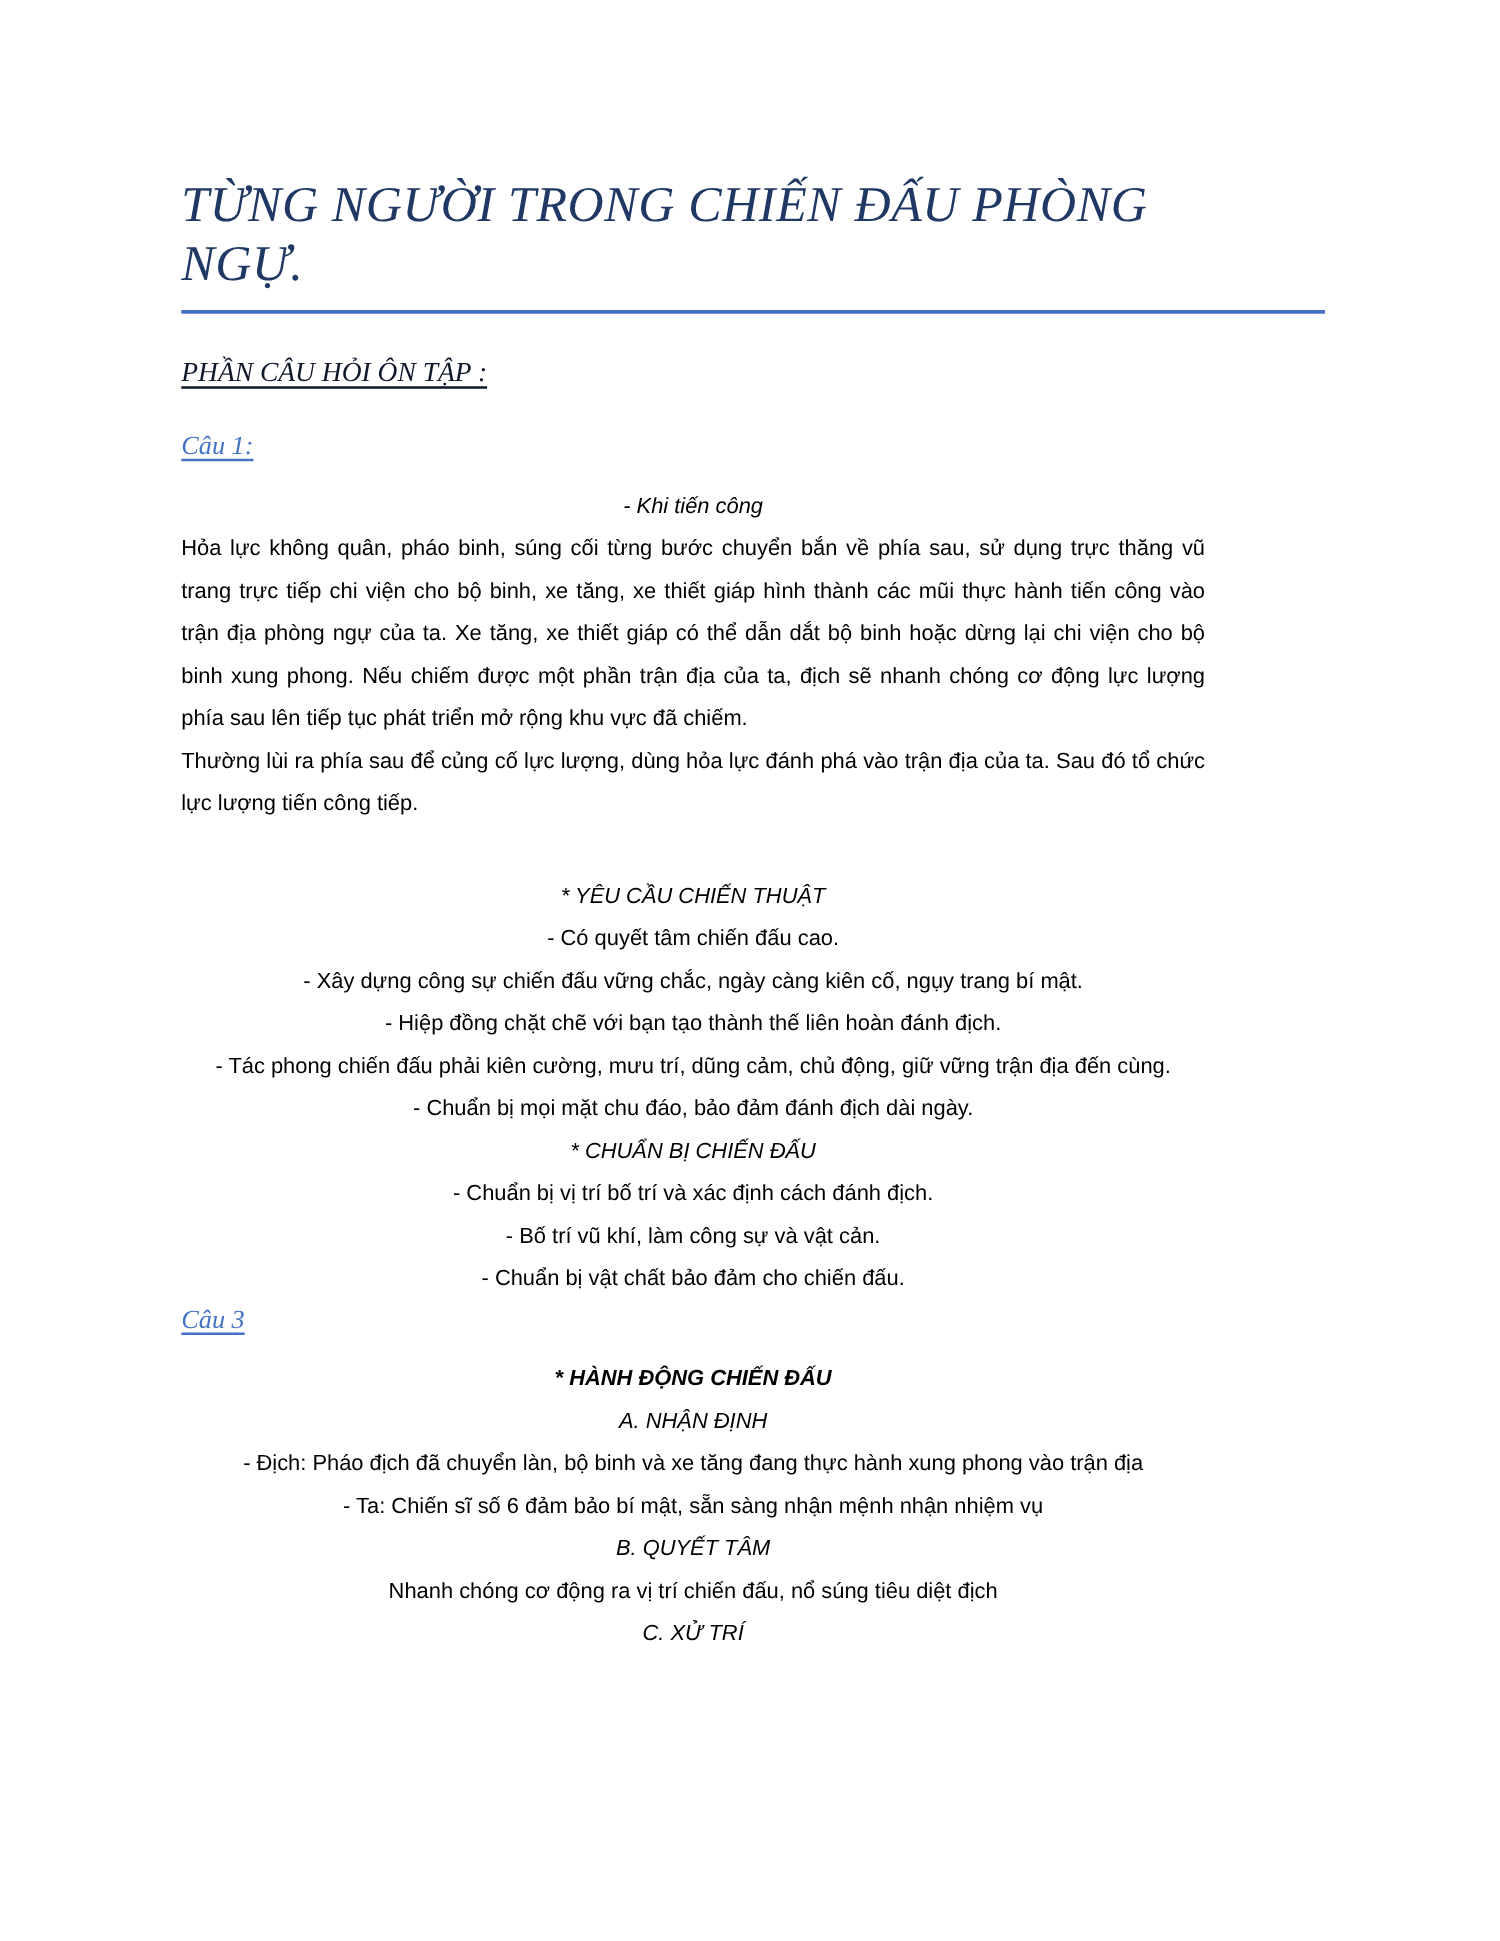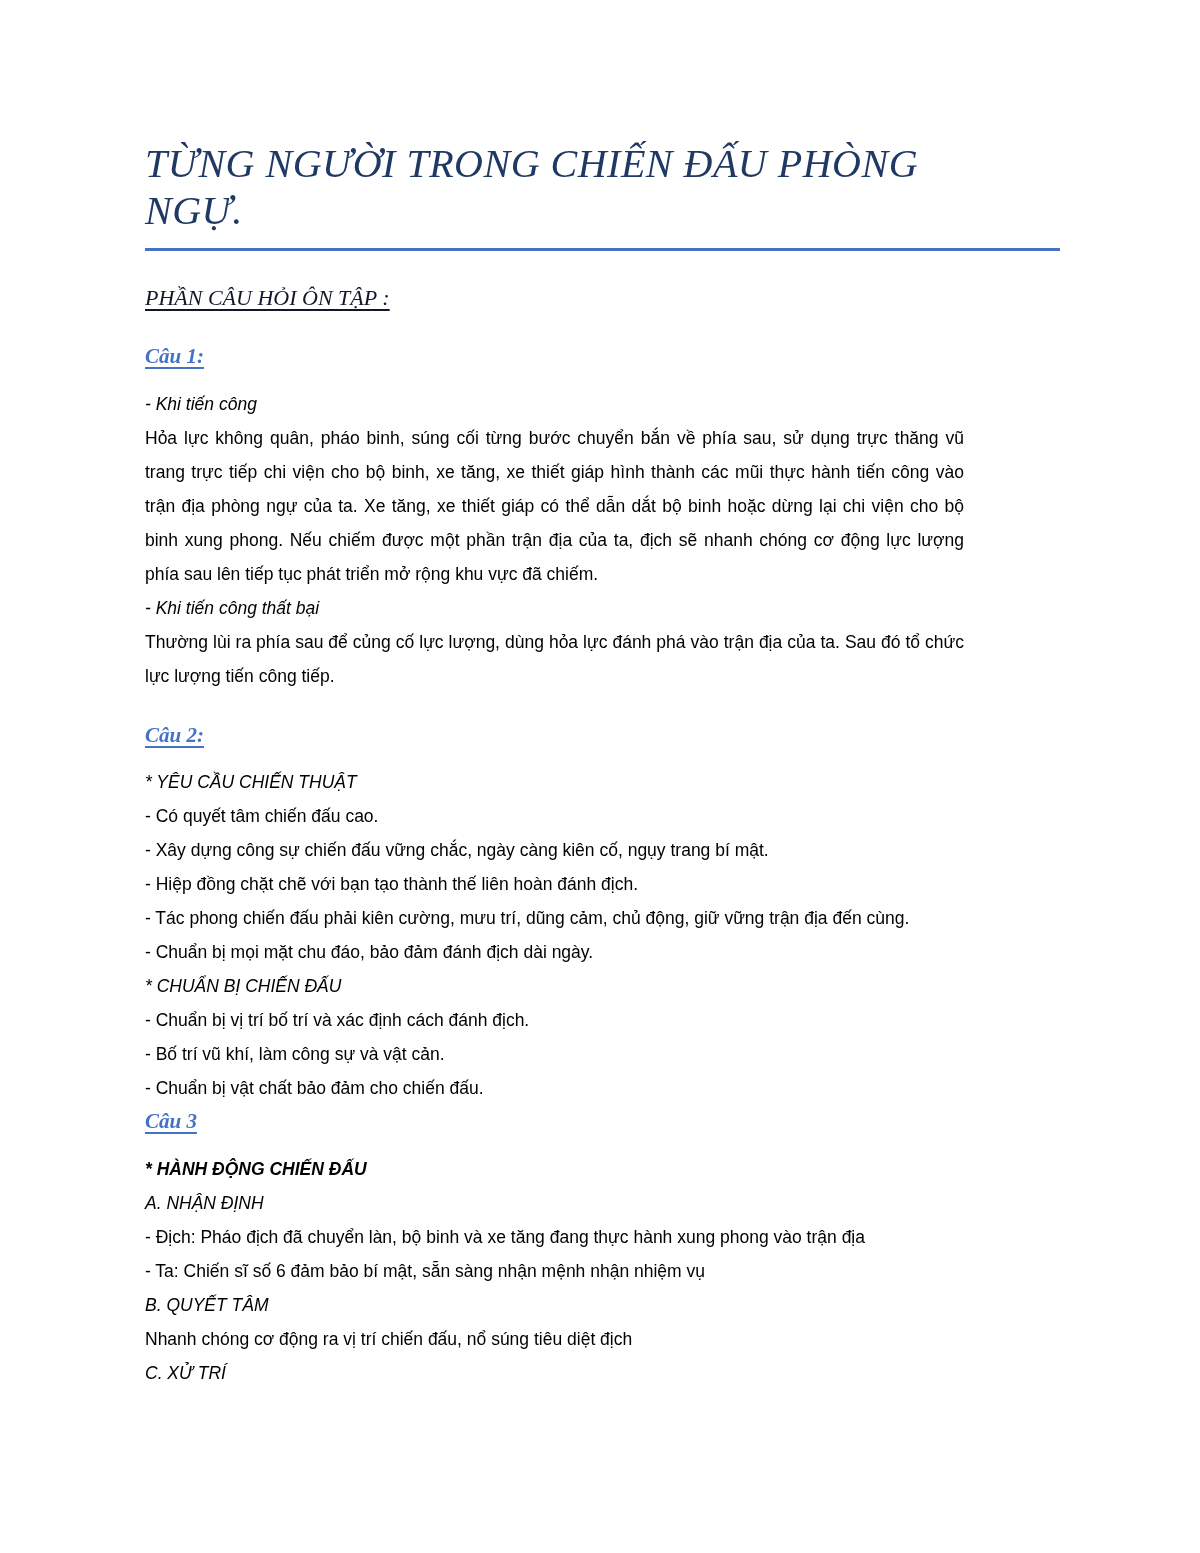--- a/index.html
+++ b/index.html
@@ -55,37 +55,37 @@
     color: #0f172a;
     text-decoration: underline;
     text-underline-offset: 4px;
     margin: 0;
     line-height: 1.5;
   }
 
   .q-heading {
     font-family: "Liberation Serif", "DejaVu Serif", serif;
     font-style: italic;
-    font-weight: 700;
+    font-weight: 400;
     font-size: 21px;
     color: #4472C4;
     text-decoration: underline;
     text-underline-offset: 4px;
     margin: 0;
     line-height: 1.55;
   }
 
   
   .body-line {
     font-family: "Liberation Sans", "DejaVu Sans", sans-serif;
     font-size: 17.5px;
     line-height: 34px;
     color: #000000;
     margin: 0;
-    text-align: left;
+    text-align: center;
   }
 
   .body-para {
     font-family: "Liberation Sans", "DejaVu Sans", sans-serif;
     font-size: 17.5px;
     line-height: 34px;
     color: #000000;
     margin: 0;
     max-width: 918px;
     text-align: justify;
@@ -115,26 +115,24 @@
   <div class="title-rule"></div>
 
   <div class="section-label">PHẦN CÂU HỎI ÔN TẬP :</div>
 
   <div class="gap-md"></div>
 
   <div class="q-heading">Câu 1:</div>
   <div class="gap-sm"></div>
   <div class="body-line ital">- Khi tiến công</div>
   <div class="body-para">Hỏa lực không quân, pháo binh, súng cối từng bước chuyển bắn về phía sau, sử dụng trực thăng vũ trang trực tiếp chi viện cho bộ binh, xe tăng, xe thiết giáp hình thành các mũi thực hành tiến công vào trận địa phòng ngự của ta. Xe tăng, xe thiết giáp có thể dẫn dắt bộ binh hoặc dừng lại chi viện cho bộ binh xung phong. Nếu chiếm được một phần trận địa của ta, địch sẽ nhanh chóng cơ động lực lượng phía sau lên tiếp tục phát triển mở rộng khu vực đã chiếm.</div>
-  <div class="body-line ital">- Khi tiến công thất bại</div>
   <div class="body-para">Thường lùi ra phía sau để củng cố lực lượng, dùng hỏa lực đánh phá vào trận địa của ta. Sau đó tổ chức lực lượng tiến công tiếp.</div>
 
   <div class="gap-md"></div>
 
-  <div class="q-heading">Câu 2:</div>
   <div class="gap-sm"></div>
   <div class="body-line ital">* YÊU CẦU CHIẾN THUẬT</div>
   <div class="block">
     <div class="body-line">- Có quyết tâm chiến đấu cao.</div>
     <div class="body-line">- Xây dựng công sự chiến đấu vững chắc, ngày càng kiên cố, ngụy trang bí mật.</div>
     <div class="body-line">- Hiệp đồng chặt chẽ với bạn tạo thành thế liên hoàn đánh địch.</div>
     <div class="body-line">- Tác phong chiến đấu phải kiên cường, mưu trí, dũng cảm, chủ động, giữ vững trận địa đến cùng.</div>
     <div class="body-line">- Chuẩn bị mọi mặt chu đáo, bảo đảm đánh địch dài ngày.</div>
   </div>
   <div class="body-line ital">* CHUẨN BỊ CHIẾN ĐẤU</div>

